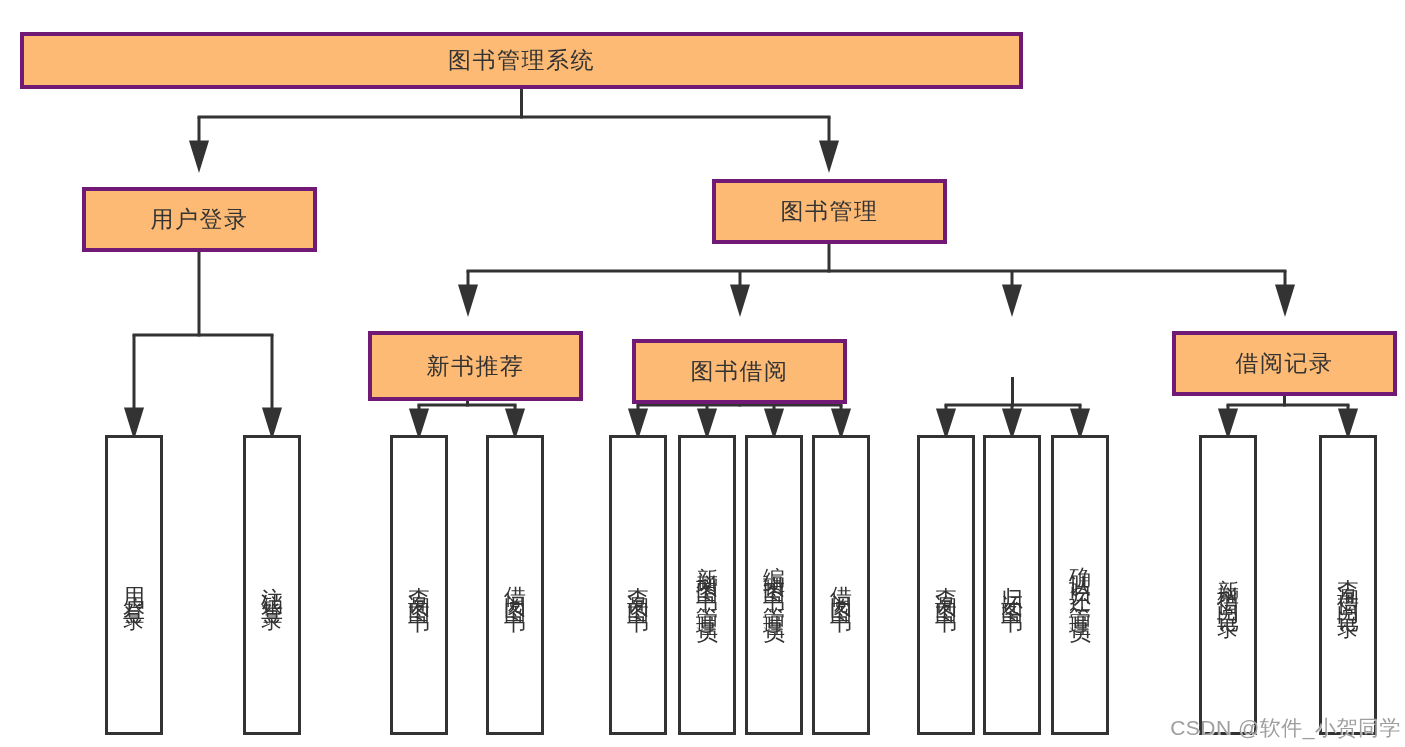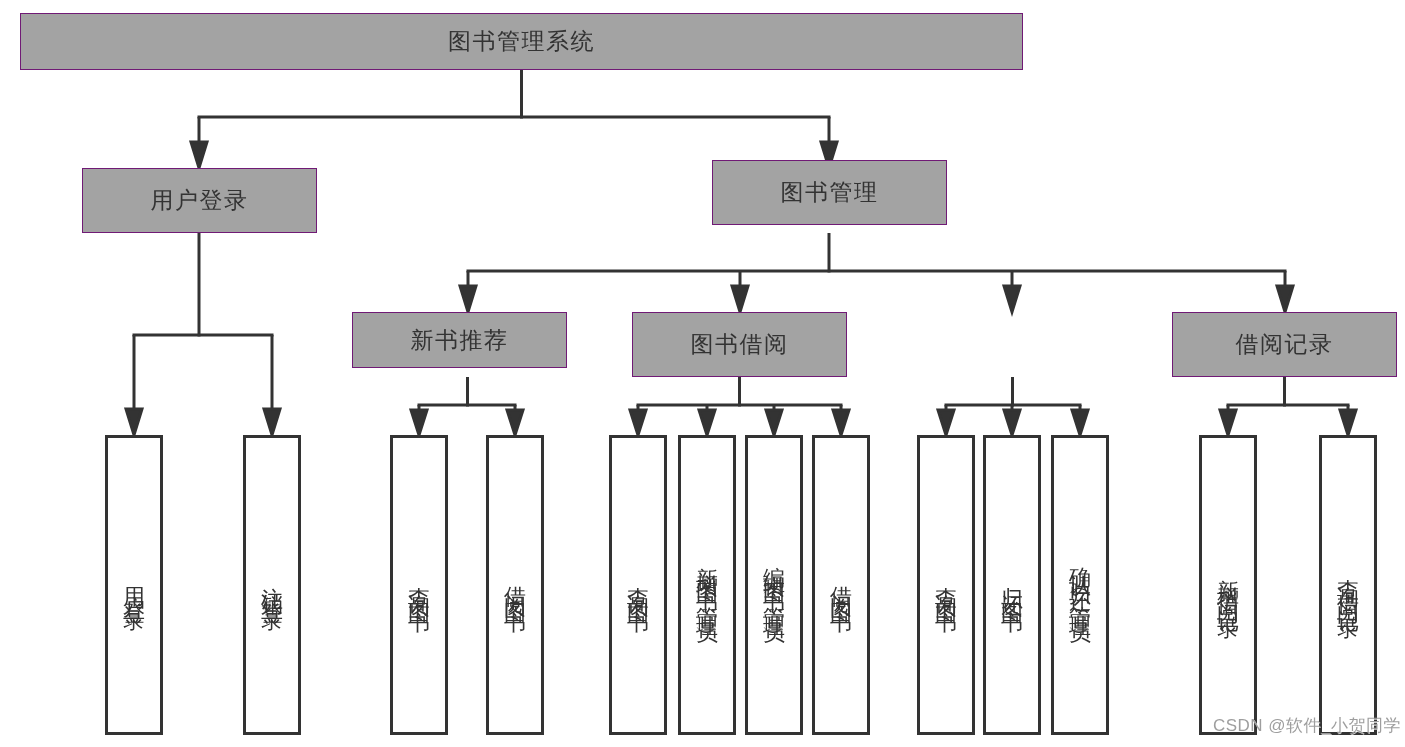--- a/index.html
+++ b/index.html
@@ -5,37 +5,37 @@
   html,body{margin:0;padding:0;}
   body{
     width:1405px;height:747px;position:relative;overflow:hidden;
     background:#ffffff;
     font-family:"Liberation Sans","DejaVu Sans",sans-serif;
   }
   .stage{position:absolute;left:0;top:0;width:1405px;height:747px;}
   svg.connectors{position:absolute;left:0;top:0;}
   .hbox{
     position:absolute;box-sizing:border-box;
-    border:1px solid #701a75;background:#a3a3a3;
+    border:4px solid #701a75;background:#fdba74;
     display:flex;align-items:center;justify-content:center;
-    font-size:23px;color:#333333;letter-spacing:1.5px;
+    font-size:23px;color:#333333;letter-spacing:1.5px;margin-top:19px;
   }
   .vbox{
     position:absolute;box-sizing:border-box;
     border:3px solid #333333;background:#ffffff;
     display:flex;align-items:center;justify-content:center;
   }
   .vbox span{
     writing-mode:vertical-rl;text-orientation:mixed;
     font-size:22px;line-height:1;letter-spacing:8px;
     color:#333333;white-space:nowrap;
   }
   .watermark{
     position:absolute;top:714px;right:4px;z-index:5;
-    font-size:17px;color:#9e9e9e;letter-spacing:0.5px;
+    font-size:21px;color:#9e9e9e;letter-spacing:0.5px;
     text-shadow:1px 1px 0 rgba(255,255,255,0.75);
     text-align:center;
   }
 </style>
 </head>
 <body>
 
 <div class="stage">
 
   <svg class="connectors" width="1405" height="747" viewBox="0 0 1405 747" stroke="#333333" stroke-width="3" fill="#333333">
@@ -104,24 +104,24 @@
     <span>图书管理系统</span>
   </div>
 
   <div class="hbox" style="left:82px;top:168px;width:235px;height:65px">
     <span>用户登录</span>
   </div>
   <div class="hbox" style="left:712px;top:160px;width:235px;height:65px">
     <span>图书管理</span>
   </div>
 
-  <div class="hbox" style="left:352px;top:312px;width:215px;height:56px">
+  <div class="hbox" style="left:368px;top:312px;width:215px;height:70px">
     <span>新书推荐</span>
   </div>
-  <div class="hbox" style="left:632px;top:312px;width:215px;height:65px">
+  <div class="hbox" style="left:632px;top:320px;width:215px;height:65px">
     <span>图书借阅</span>
   </div>
   <div class="hbox" style="left:1172px;top:312px;width:225px;height:65px">
     <span>借阅记录</span>
   </div>
 
   <div class="vbox" style="left:105px;top:435px;width:58px;height:300px">
     <span>用户登录</span>
   </div>
   <div class="vbox" style="left:243px;top:435px;width:58px;height:300px">

